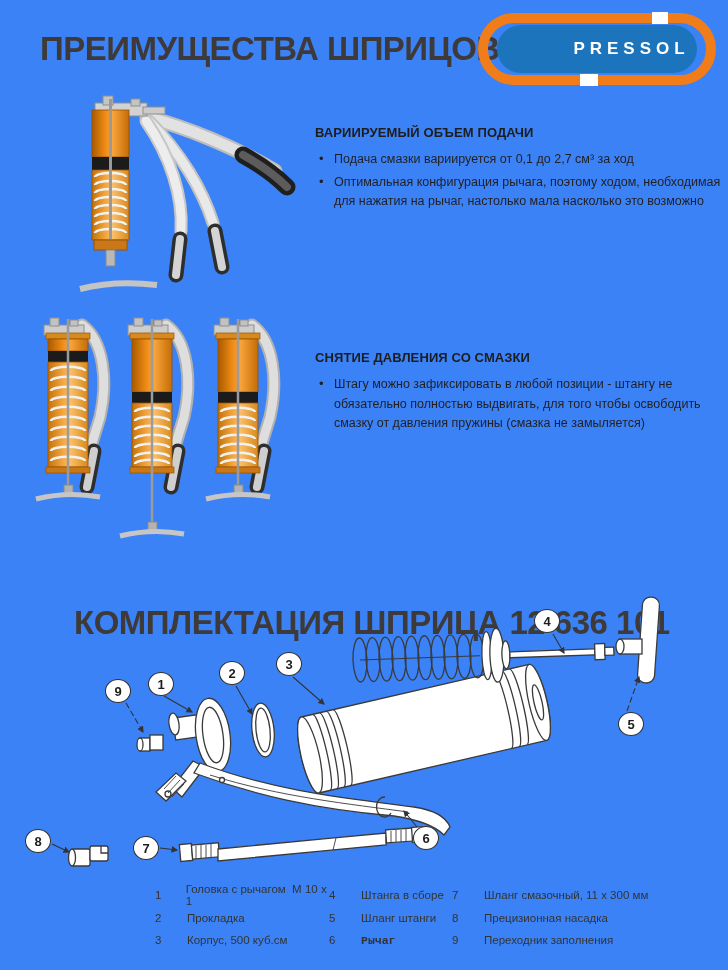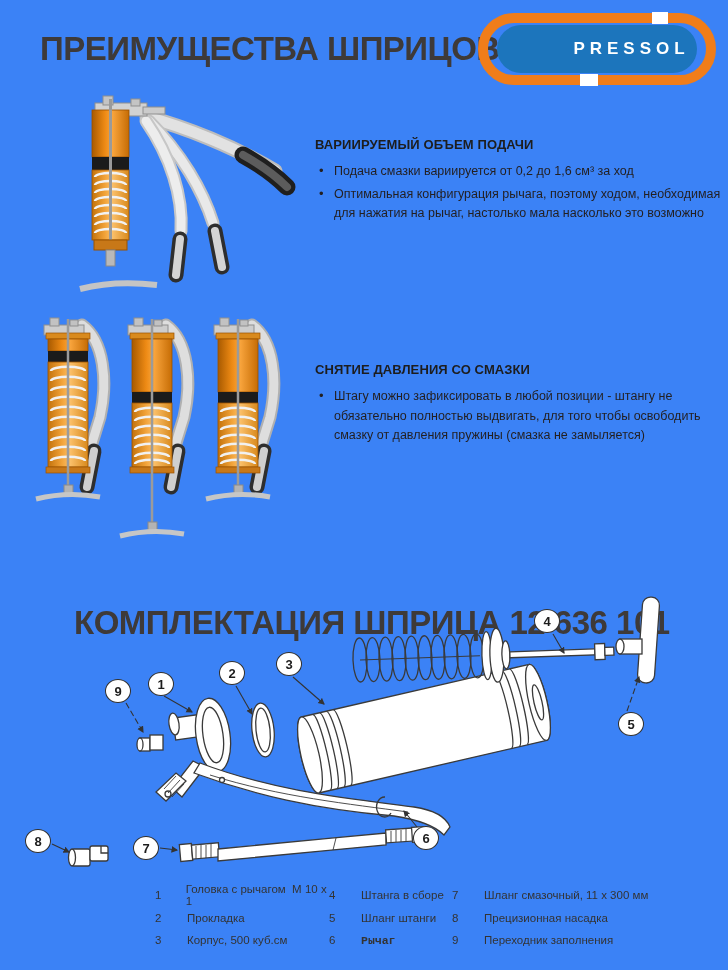--- a/index.html
+++ b/index.html
@@ -9,21 +9,21 @@
   
   .big-title{font-weight:bold;color:#3e3a39;font-size:33px;letter-spacing:-.5px;white-space:nowrap;}
   
   .logo{left:476px;top:12px;width:242px;height:74px;}
   .logo svg{position:absolute;left:0;top:0;}
   .logo-text{position:absolute;left:21px;top:13px;width:200px;height:48px;display:flex;
              align-items:center;justify-content:center;color:#fff;font-weight:bold;
              font-size:17px;letter-spacing:5px;padding-left:5px;box-sizing:border-box;margin-left:32px;}
   
   .tb{width:407px;font-size:12.5px;line-height:1.56;}
-  .tb h3{margin:12px 0 7px 0;font-size:13px;font-weight:bold;color:#1d1d1d;letter-spacing:.1px;}
+  .tb h3{margin:0 0 7px 0;font-size:13px;font-weight:bold;color:#1d1d1d;letter-spacing:.1px;}
   .bullet{position:relative;padding-left:19px;margin-bottom:3px;}
   .bullet::before{content:"\2022";position:absolute;left:4px;top:-1px;font-size:13px;color:#231f20;}
   
   .parts{left:0;top:884px;width:728px;height:80px;font-size:11.5px;color:#333;}
   .pcol{position:absolute;top:0;}
   .prow{display:flex;height:22.5px;align-items:center;}
   .pnum{width:32px;}
   .pname.bold{font-weight:bold;font-family:Liberation Mono, monospace;}
   
   .callout{position:absolute;width:26px;height:24px;border:1.4px solid #2e2e2e;border-radius:50%;
@@ -104,21 +104,21 @@
         <rect x="59" y="145" width="33" height="10" fill="#c87818" stroke="#9a5200"></rect>
         <rect x="71" y="155" width="9" height="16" fill="#b9b9b9" stroke="#8a8a8a"></rect>
       </g>
       <path d="M45,194 Q80,185 122,190" stroke="#c4c4c4" stroke-width="6" fill="none"></path>
     </svg>
   </div>
 
   <div class="abs tb" style="left:315px;top:123px;">
     <h3>ВАРИИРУЕМЫЙ ОБЪЕМ ПОДАЧИ</h3>
     <div class="bullet">
-      <span>Подача смазки вариируется от 0,2 до 1,6 см³ за ход</span>
+      <span>Подача смазки вариируется от 0,1 до 2,7 см³ за ход</span>
     </div>
     <div class="bullet">
       <span>Оптимальная конфигурация рычага, поэтому ходом, необходимая для нажатия на рычаг, настолько мала насколько это возможно</span>
     </div>
   </div>
 
   <div class="abs" style="left:30px;top:317px;width:280px;height:228px;">
     <svg width="280" height="228" viewBox="0 0 280 228">
       <g>
         <path d="M52,8 C74,24 78,64 70,100 L62,126" stroke="#b0b0b0" stroke-width="13" fill="none" stroke-linecap="round"></path>

